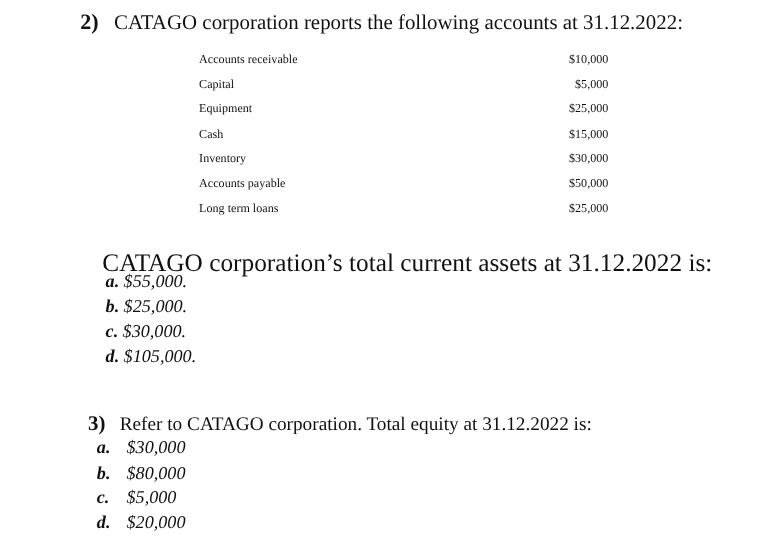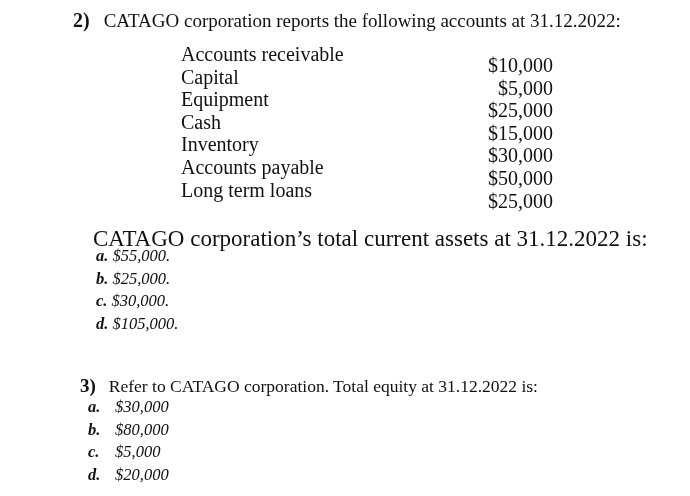--- a/index.html
+++ b/index.html
@@ -5,22 +5,22 @@
   html, body { margin:0; padding:0; }
   body {
     width:690px; height:496px; background:#ffffff; position:relative; overflow:hidden;
     font-family:"Liberation Serif", "DejaVu Serif", serif; color:#111111;
   }
   .abs { position:absolute; white-space:nowrap; }
   .q-num { font-weight:bold; font-family:"Liberation Serif", serif; }
   .q2-title { left:73px; top:9px; font-size:19px;text-align:right; }
   .q2-title .q-num { font-size:20px; margin-right:14px; }
   .acct-table { position:absolute; left:181px; top:43px; width:372px; }
-  .acct-row { display:flex; justify-content:space-between; height:22.6px; font-size:20px; line-height:22px; }
-  .acct-value { text-align:right;margin-top:11px; }
+  .acct-row { display:flex; justify-content:space-between; height:22.6px; font-size:11px; line-height:22px; }
+  .acct-value { text-align:right; }
   .q2-prompt { left:93px; top:226px; font-size:23px; }
   .options { position:absolute; }
   .opt { font-size:16.5px; height:22.5px; line-height:22px;font-style:italic; }
   .opt-letter { font-weight:bold; margin-right:4px; }
   .q2-options { left:96px; top:245px; }
   .q3-title { left:80px; top:375px; font-size:17.5px; }
   .q3-title .q-num { font-size:19px; margin-right:13px; }
   .q3-options { left:88px; top:396px; }
   .q3-options .opt { height:22.5px; }
   .q3-options .opt-letter { display:inline-block; width:27px; margin-right:0; }

